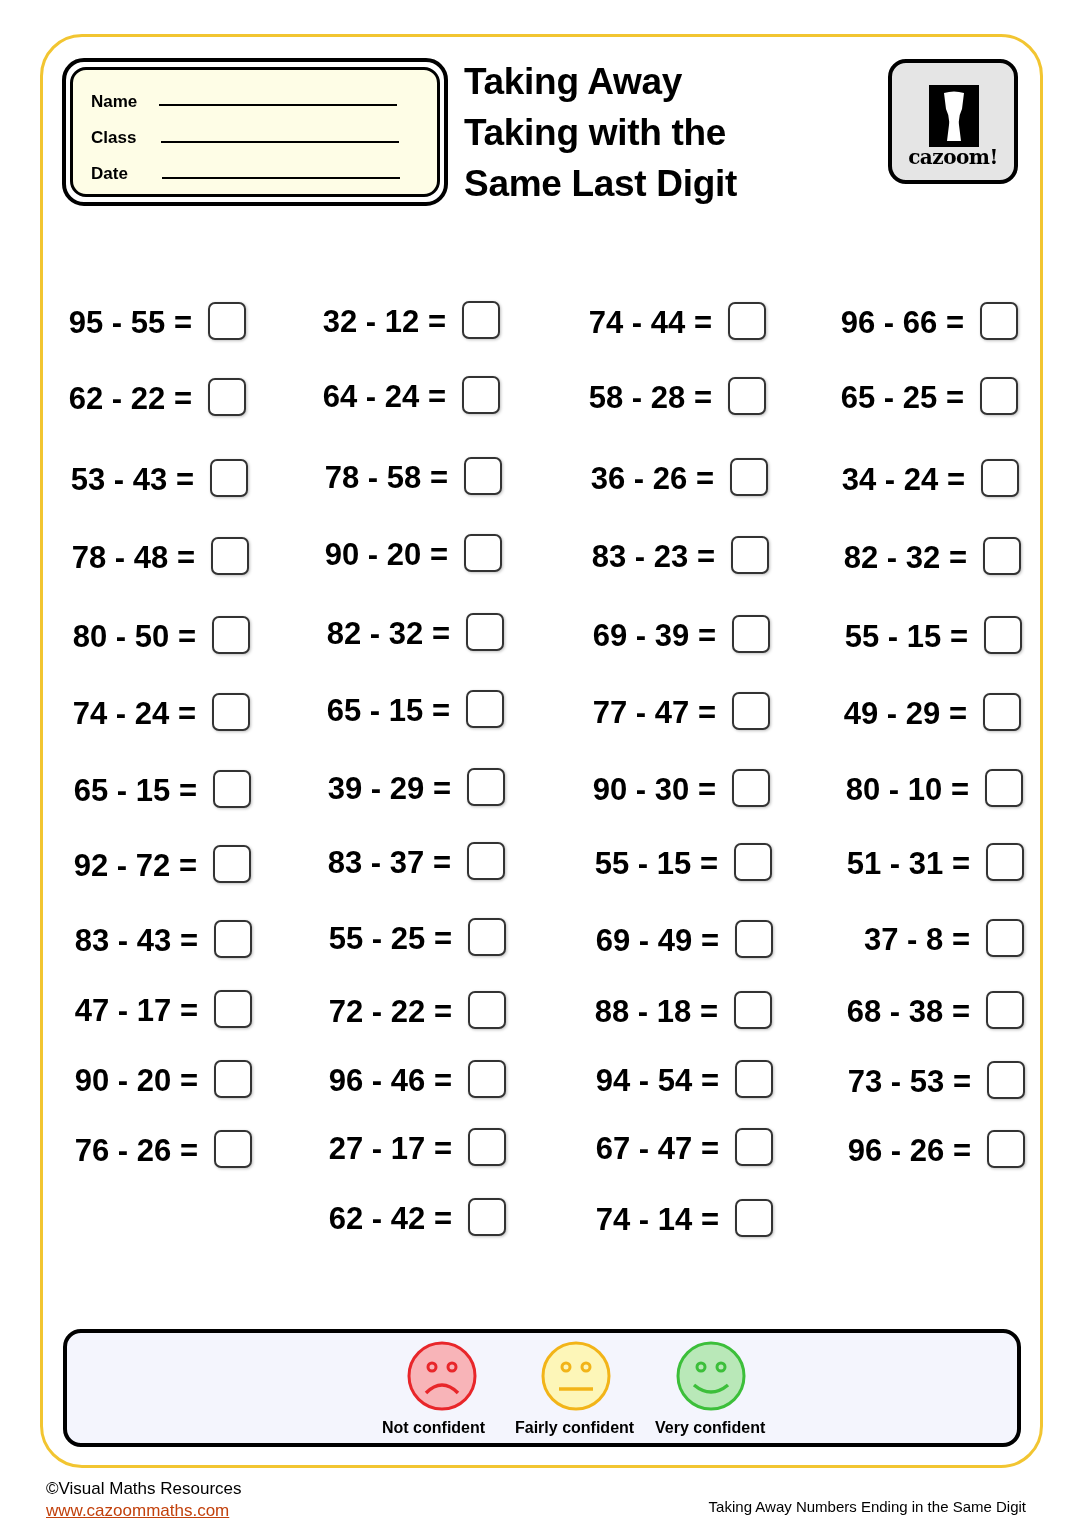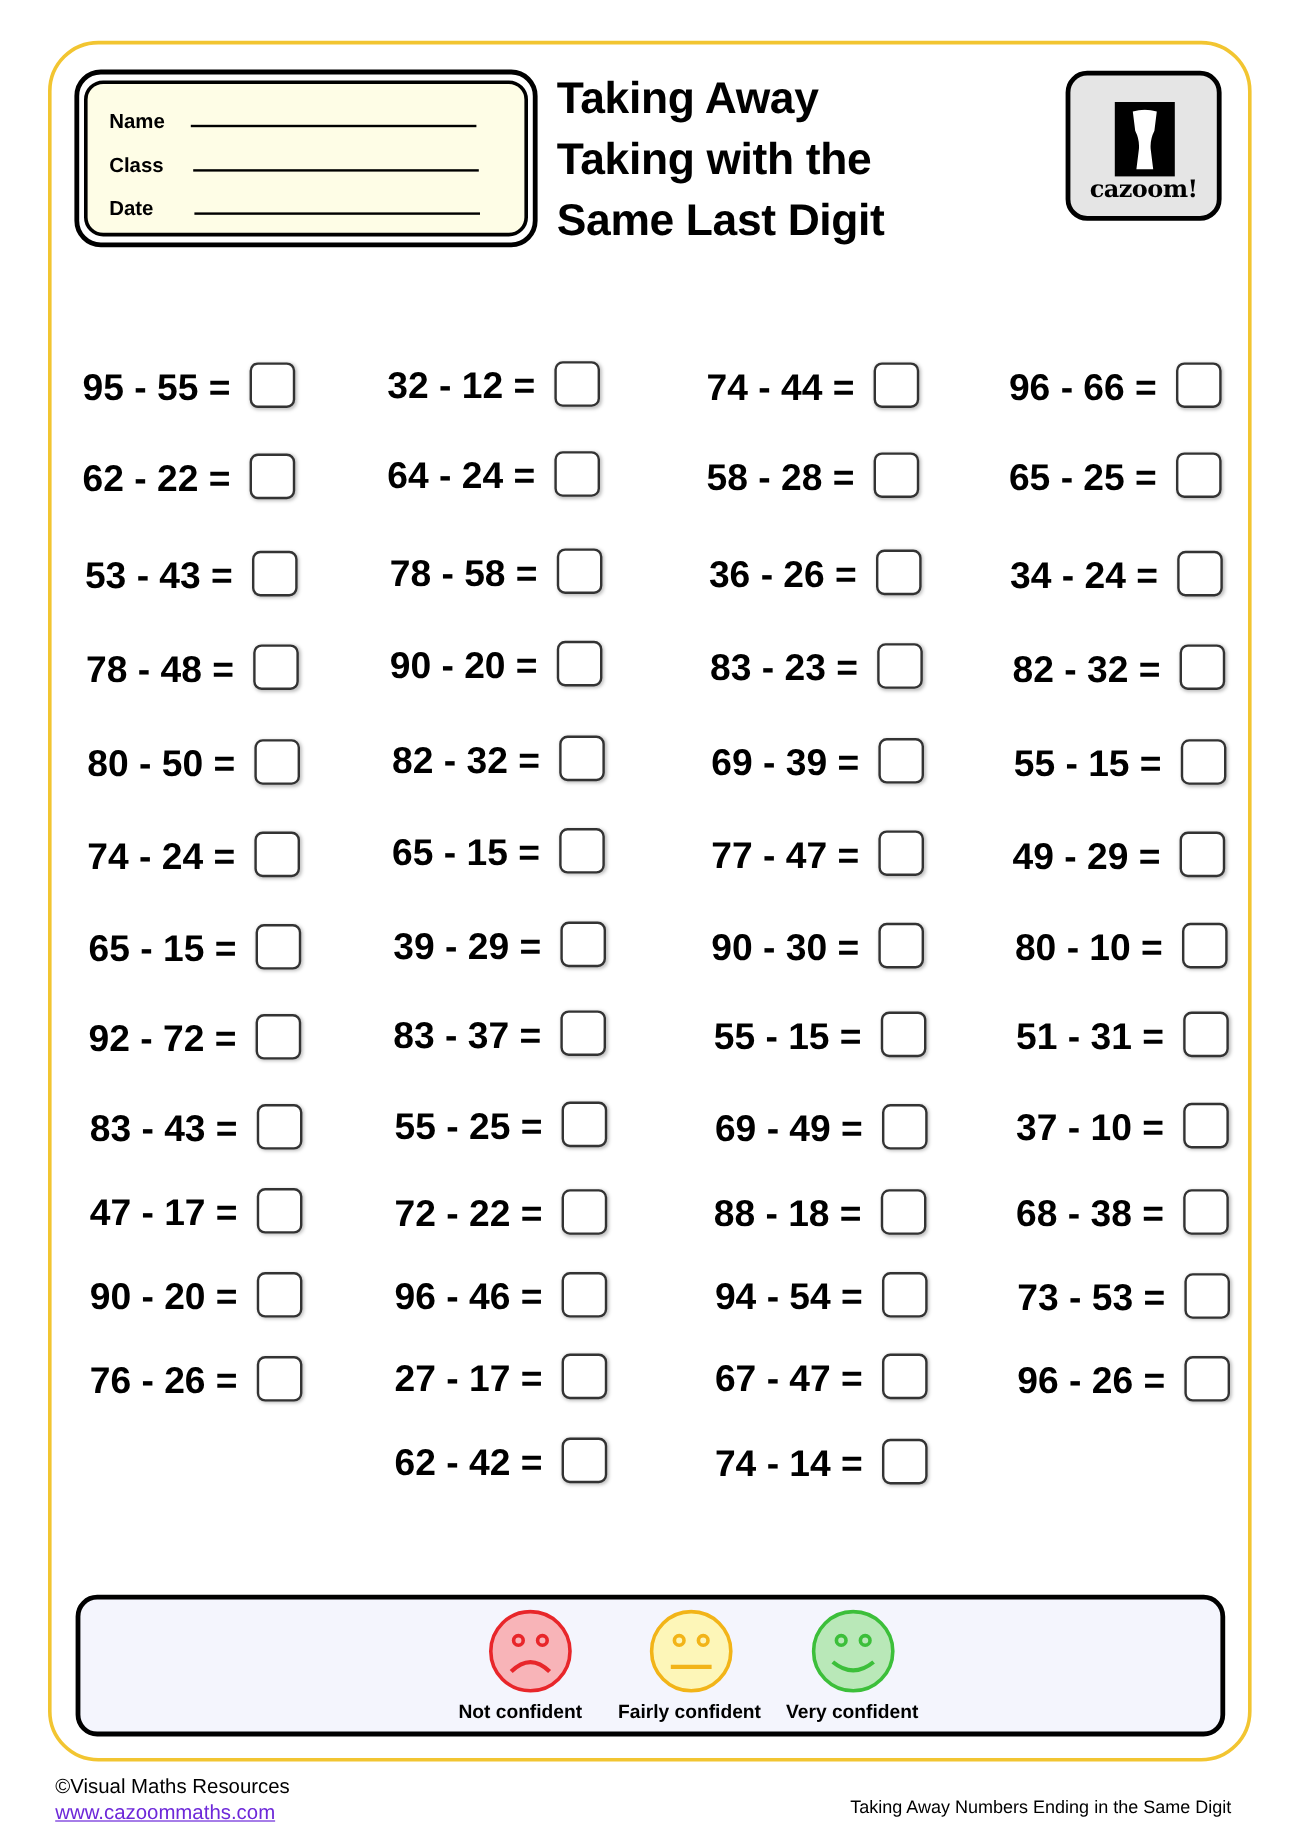--- a/index.html
+++ b/index.html
@@ -43,21 +43,21 @@
                    line-height: 26px; width: 290px; }
   .face { position: absolute; top: 8px; width: 70px; height: 70px; }
   .face-label { position: absolute; top: 86px; font-weight: bold; font-size: 16px; white-space: nowrap; }
 
   .score-box { position: absolute; right: 10px; top: 6px; width: 204px; height: 100px;
                border: 3px solid #000; border-radius: 14px; box-sizing: border-box; background: #fff; }
   .score-label { position: absolute; left: 0; right: 0; top: 12px; text-align: center; font-weight: bold; font-size: 17px; }
   .score-blank { position: absolute; left: 72px; top: 58px; width: 64px; border-bottom: 2px solid #333; }
 
   .footer-copy { position: absolute; left: 46px; top: 1479px; font-size: 17px; }
-  .footer-link { position: absolute; left: 46px; top: 1501px; font-size: 17px; color: #6d28d9; text-decoration: underline; }
+  .footer-link { position: absolute; left: 46px; top: 1501px; font-size: 17px; color: #c2410c; text-decoration: underline; }
   .footer-title { position: absolute; right: 61px; top: 1498px; font-size: 15px; }
 </style>
 </head>
 <body>
 
 <div class="page-border"></div>
 
 <div class="name-card-outer">
   <div class="name-card-inner">
     <span class="nc-row" style="top:22px">Name</span>
@@ -263,21 +263,21 @@
     </div>
     <div class="problem" style="left: 831px; top: 769px; width: 192px;">
       <span class="expr">80 - 10 =</span>
       <div class="ans-box"></div>
     </div>
     <div class="problem" style="left: 833px; top: 843px; width: 191px;">
       <span class="expr">51 - 31 =</span>
       <div class="ans-box"></div>
     </div>
     <div class="problem" style="left: 834px; top: 919px; width: 190px;">
-      <span class="expr">37 - 10 =</span>
+      <span class="expr">37 - 8 =</span>
       <div class="ans-box"></div>
     </div>
     <div class="problem" style="left: 833px; top: 991px; width: 191px;">
       <span class="expr">68 - 38 =</span>
       <div class="ans-box"></div>
     </div>
     <div class="problem" style="left: 834px; top: 1061px; width: 191px;">
       <span class="expr">73 - 53 =</span>
       <div class="ans-box"></div>
     </div>

